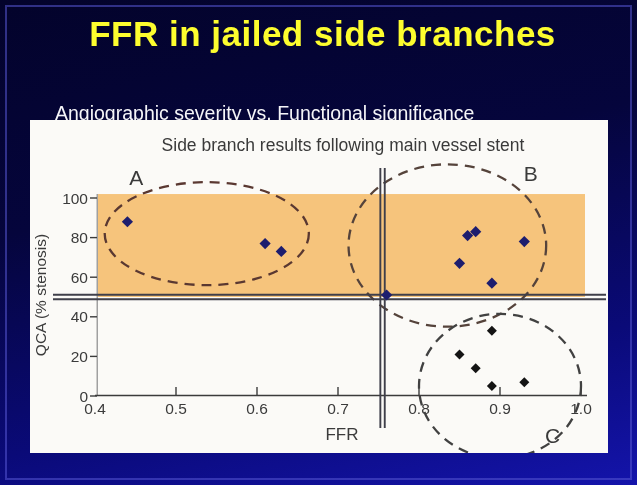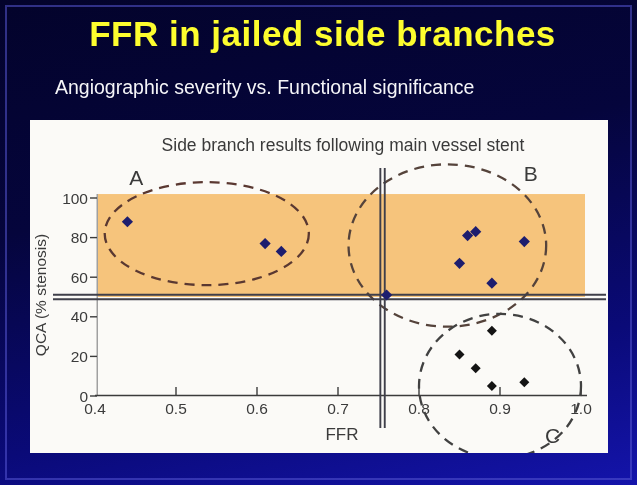--- a/index.html
+++ b/index.html
@@ -6,21 +6,21 @@
   .slide{
     position:relative;width:637px;height:485px;overflow:hidden;
     background:linear-gradient(168deg,#03032b 0%,#05053c 38%,#0a0a78 74%,#1414ab 100%);
     font-family:"Liberation Sans",sans-serif;
   }
   .frame{position:absolute;inset:5px;border:2px solid rgba(85,85,210,.55);pointer-events:none;}
   .title{
     position:absolute;top:10px;left:0;width:100%;margin:4px;text-align:center;
     color:#fdfd2e;font-size:35px;font-weight:700;letter-spacing:.5px;
   }
-  .subtitle{position:absolute;top:76px;left:55px;color:#f5f5f8;font-size:19.5px;}
+  .subtitle{position:absolute;top:102px;left:55px;color:#f5f5f8;font-size:19.5px;}
   .chart-panel{position:absolute;left:30px;top:120px;width:578px;height:333px;background:#fbfaf7;}
   .chart-panel svg{display:block;width:100%;height:100%;}
 </style>
 </head>
 <body>
 
 <div class="slide">
   <div class="frame"></div>
   <h1 class="title">FFR in jailed side branches</h1>
   <div class="subtitle">Angiographic severity vs. Functional significance</div>

